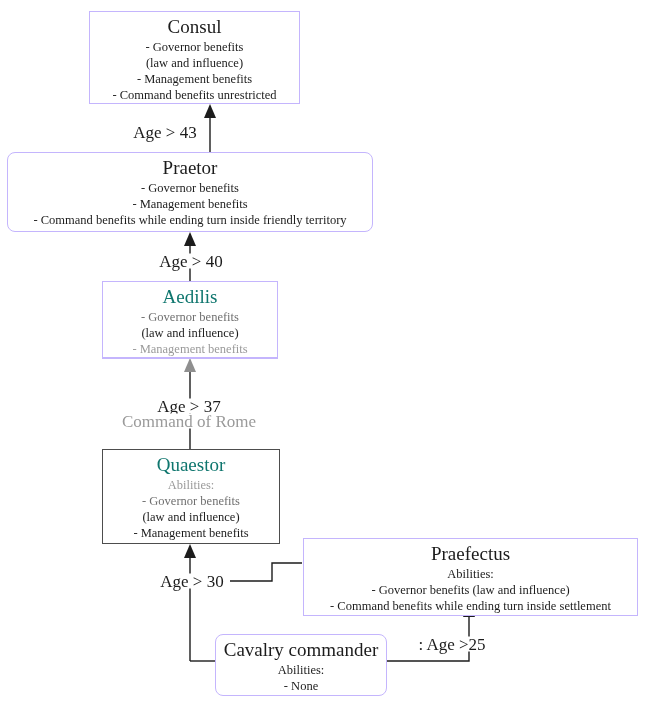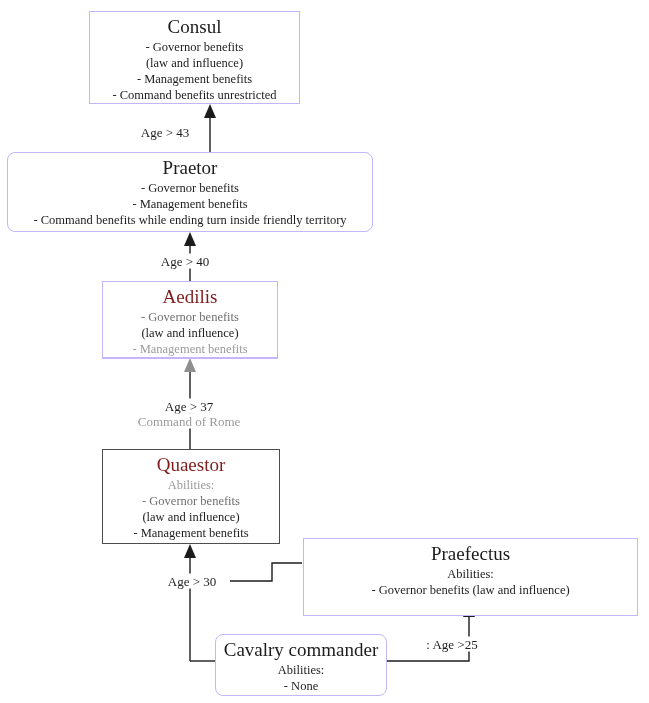--- a/index.html
+++ b/index.html
@@ -40,27 +40,27 @@
     font-size: 12.5px;
     line-height: 16px;
     padding: 0 6px;
     white-space: nowrap;
     text-align: center;
   }
   .edge-label {
     position: absolute;
     transform: translate(-50%, -50%);
     background: #ffffff;
-    font-size: 13px;
+    font-size: 17px;
     line-height: 15px;
     padding: 0 3px;
     white-space: nowrap;
   }
   
-  .title-dim { color: #7f1d1d; }
+  .title-dim { color: #0f766e; }
   .dim   { color: #6f6f6f; }
   .muted { color: #9a9a9a; }
   .node-quaestor { border-color: #4d4d4d; }
   .node-aedilis  { border-bottom-width: 2px; }
 </style>
 </head>
 <body>
 
 <div class="stage">
 
@@ -112,28 +112,29 @@
     <div class="node-line muted">Abilities:</div>
     <div class="node-line dim">- Governor benefits</div>
     <div class="node-line">(law and influence)</div>
     <div class="node-line">- Management benefits</div>
   </div>
 
   <div class="node" style="left:303px; top:538px; width:335px; height:78px;">
     <div class="node-title">Praefectus</div>
     <div class="node-line">Abilities:</div>
     <div class="node-line">- Governor benefits (law and influence)</div>
+    <div class="node-line">- Command benefits while ending turn inside settlement</div>
   </div>
 
   <div class="node" style="left:215px; top:634px; width:172px; height:62px;border-radius:8px;">
     <div class="node-title">Cavalry commander</div>
     <div class="node-line">Abilities:</div>
     <div class="node-line">- None</div>
   </div>
 
   <span class="edge-label" style="left:165px; top:132px;">Age &gt; 43</span>
-  <span class="edge-label" style="left:185px; top:261px;">Age &gt; 40</span>
+  <span class="edge-label" style="left:191px; top:261px;">Age &gt; 40</span>
   <span class="edge-label" style="left:189px; top:406px;">Age &gt; 37</span>
   <span class="edge-label muted" style="left:189px; top:421px;">Command of Rome</span>
   <span class="edge-label" style="left:192px; top:581px;">Age &gt; 30</span>
   <span class="edge-label" style="left:452px; top:644px;">: Age &gt;25</span>
 
 </div>
 
 </body></html>

